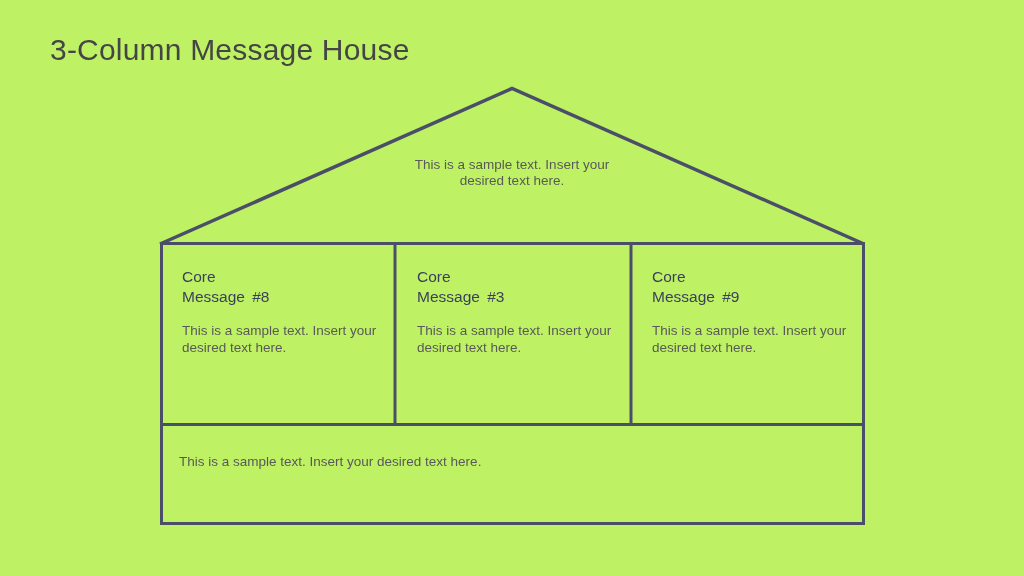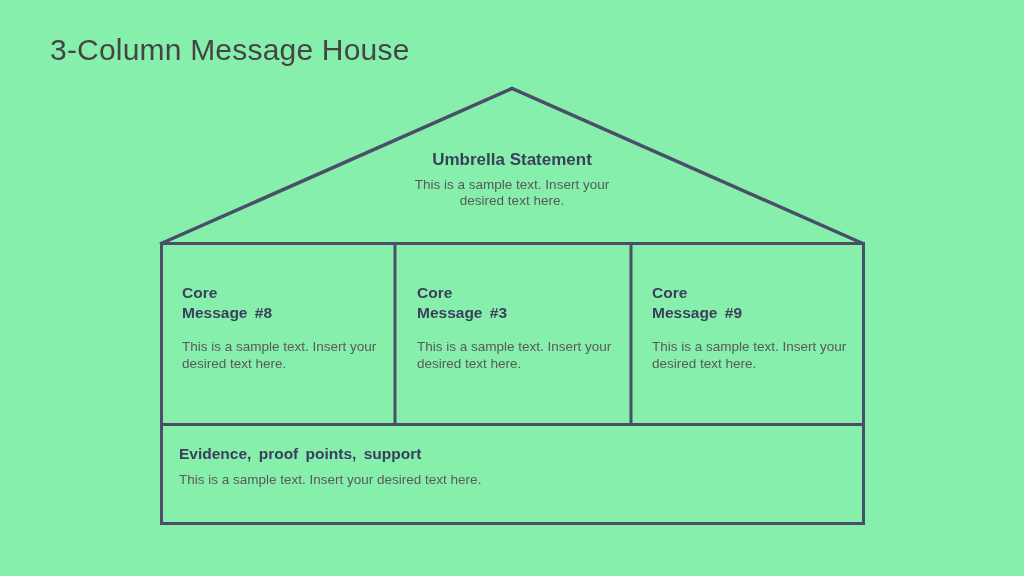--- a/index.html
+++ b/index.html
@@ -4,21 +4,21 @@
 <style>
   html, body {
     margin: 0;
     padding: 0;
     background: #ffffff;
   }
   .slide {
     position: relative;
     width: 1024px;
     height: 576px;
-    background: #86efac;
+    background: #bef264;
     overflow: hidden;
     font-family: "Liberation Sans", sans-serif;
   }
   .title {
     position: absolute;
     left: 50px;
     top: 33px;
     margin: 0;
     font-size: 30px;
     font-weight: 400;
@@ -60,25 +60,24 @@
   .col {
     position: absolute;
     top: 267px;
     width: 200px;
   }
   .col.c1 { left: 182px; }
   .col.c2 { left: 417px; }
   .col.c3 { left: 652px; }
   .col-heading {
     font-size: 15.5px;
-    font-weight: bold;
+    font-weight: normal;
     line-height: 20px;
     word-spacing: 3px;
     color: var(--color-heading, #3b3f5c);
-    margin-top: 16px;
   }
   .col-body {
     margin-top: 15px;
     width: 197px;
     font-size: 13.5px;
     line-height: 17px;
     color: var(--color-body, #595959);
   }
   .evidence {
     position: absolute;
@@ -108,21 +107,20 @@
 
   <svg class="house" viewBox="0 0 1024 576" aria-hidden="true">
     <path class="ln roof" d="M 160 244 L 512 88.5 L 864 244"></path>
     <rect class="ln" x="161.5" y="243.5" width="702" height="280"></rect>
     <line class="ln" x1="395" y1="245" x2="395" y2="424"></line>
     <line class="ln" x1="631" y1="245" x2="631" y2="424"></line>
     <line class="ln" x1="161.5" y1="424.5" x2="863.5" y2="424.5"></line>
   </svg>
 
   <div class="umbrella">
-    <div class="umbrella-heading">Umbrella Statement</div>
     <div class="umbrella-body">This is a sample text. Insert your desired text here.</div>
   </div>
 
   <div class="col c1">
     <div class="col-heading">
       <span>Core</span><br>
       <span>Message #8</span>
     </div>
     <div class="col-body">This is a sample text. Insert your desired text here.</div>
   </div>
@@ -137,17 +135,16 @@
 
   <div class="col c3">
     <div class="col-heading">
       <span>Core</span><br>
       <span>Message #9</span>
     </div>
     <div class="col-body">This is a sample text. Insert your desired text here.</div>
   </div>
 
   <div class="evidence">
-    <div class="evidence-heading">Evidence, proof points, support</div>
     <div class="evidence-body">This is a sample text. Insert your desired text here.</div>
   </div>
 
 </div>
 
 </body></html>

